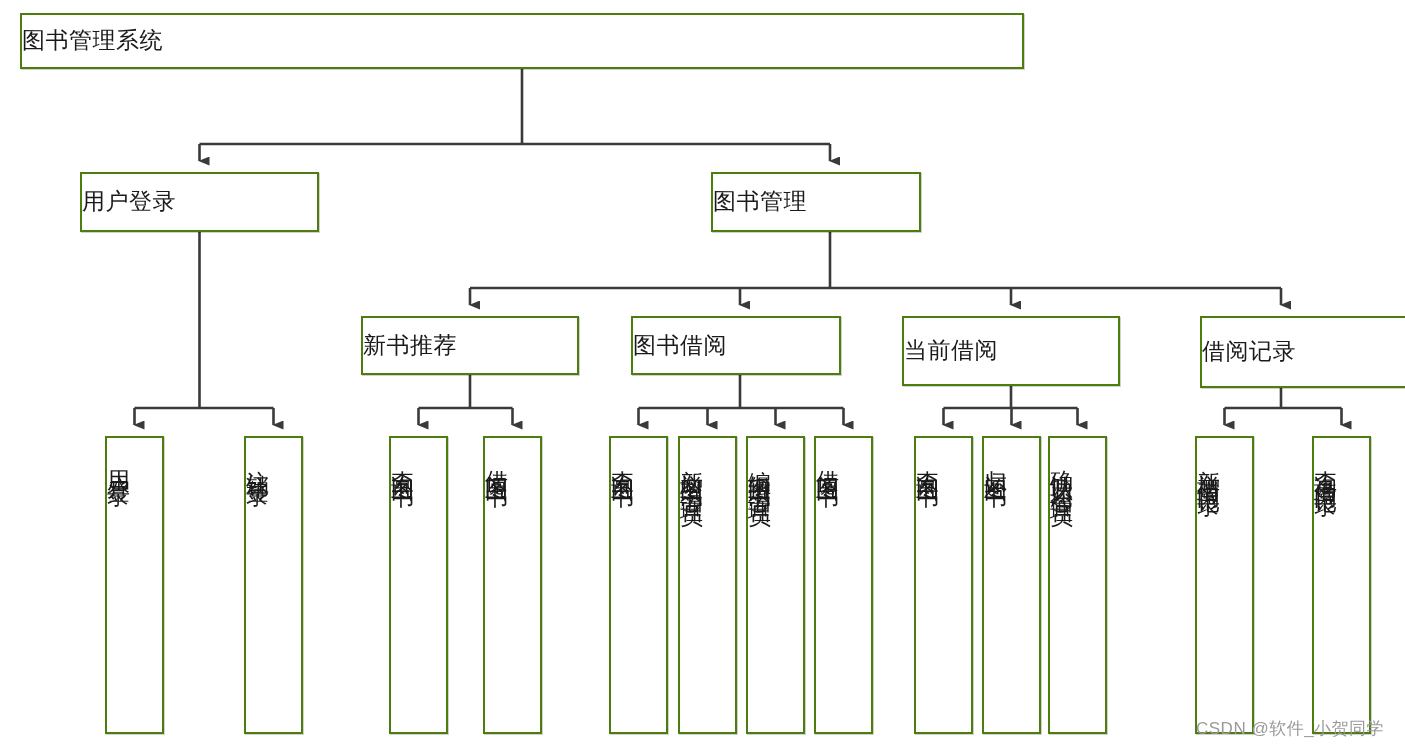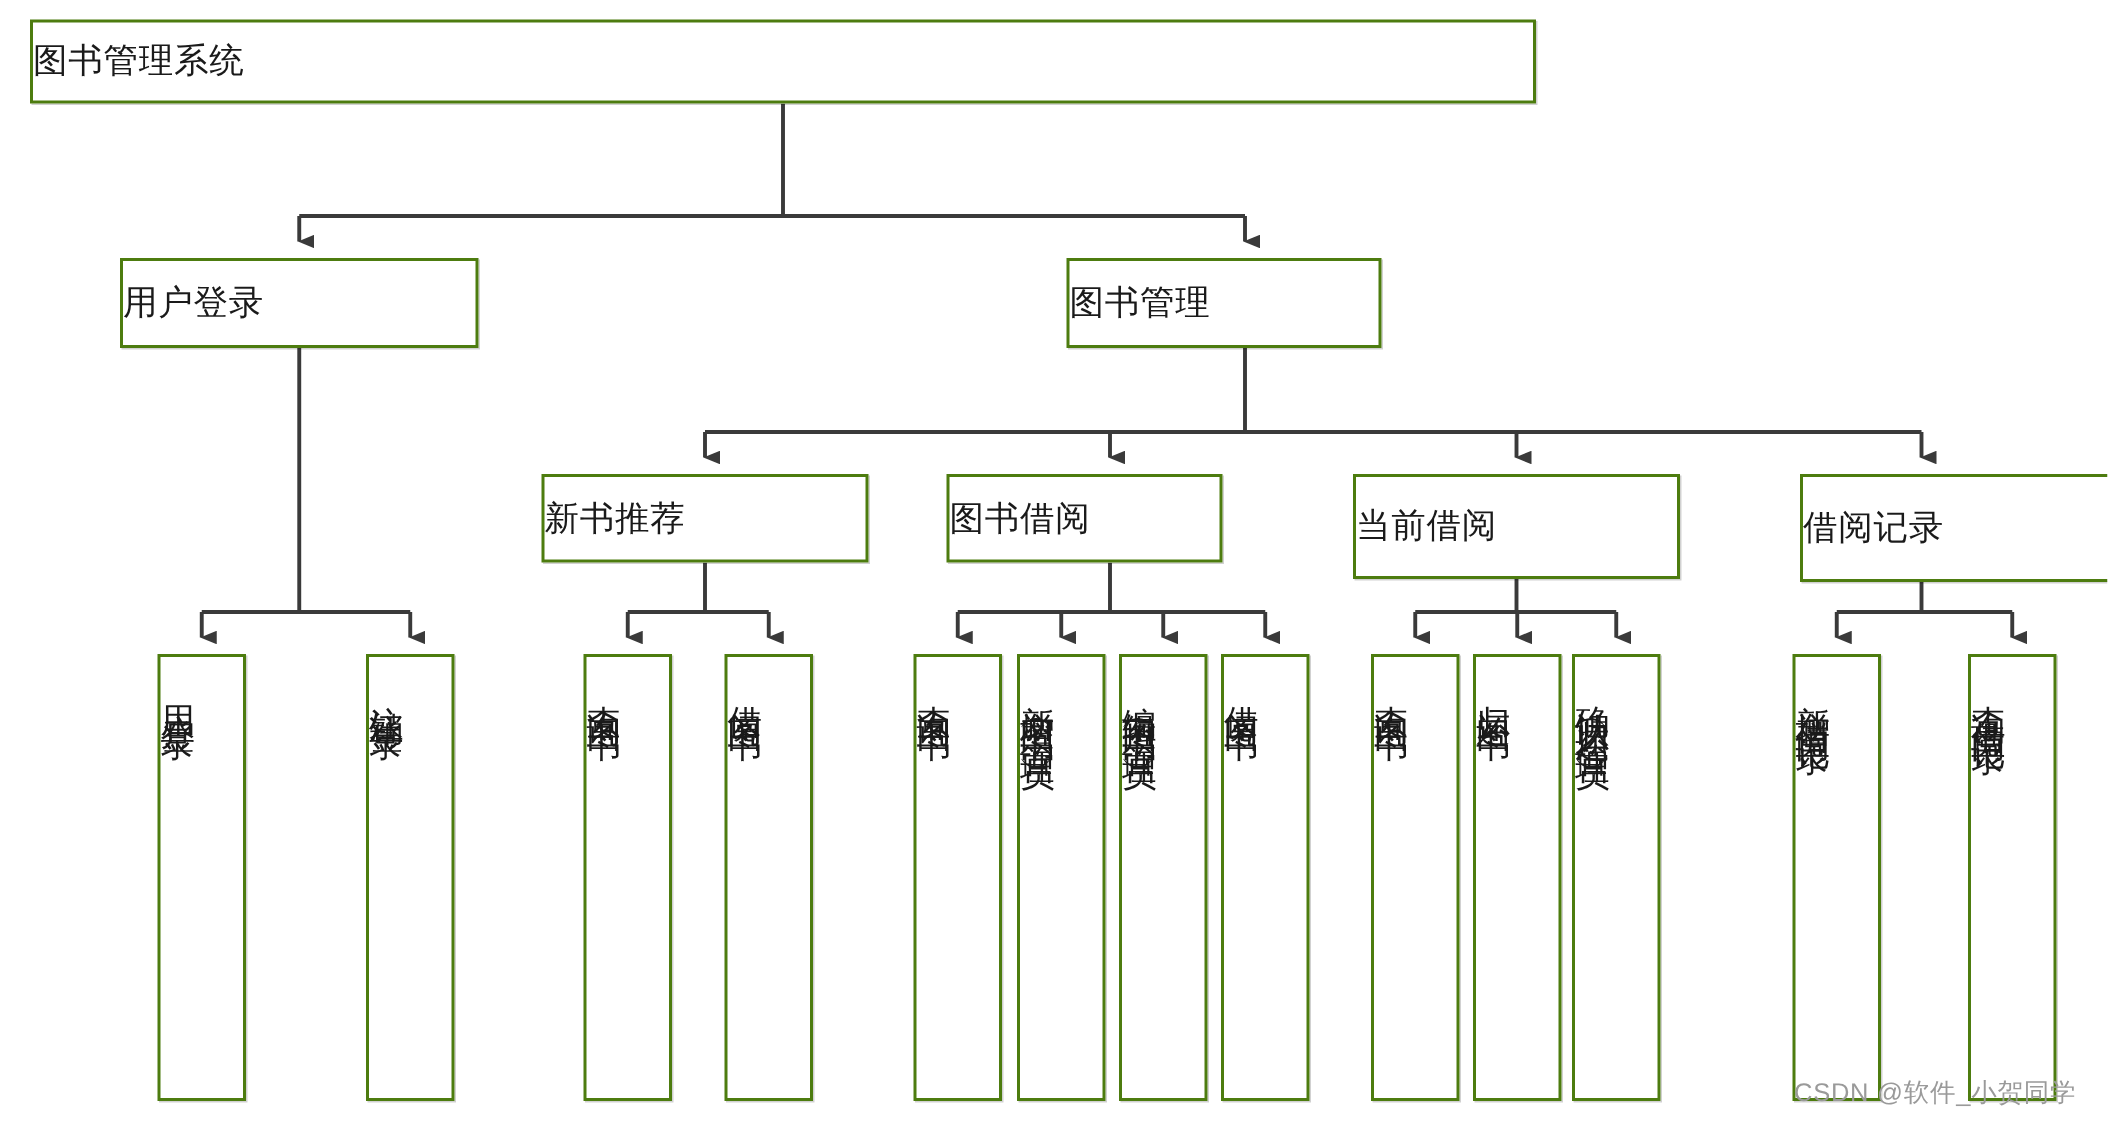--- a/index.html
+++ b/index.html
@@ -113,21 +113,21 @@
       </div>
       <div class="node horizontal" style="left: 80px; top: 172px; width: 239px; height: 60px;">
         <span class="node-label">用户登录</span>
       </div>
       <div class="node horizontal" style="left: 711px; top: 172px; width: 210px; height: 60px;">
         <span class="node-label">图书管理</span>
       </div>
       <div class="node horizontal" style="left: 361px; top: 316px; width: 218px; height: 59px;">
         <span class="node-label">新书推荐</span>
       </div>
-      <div class="node horizontal" style="left: 631px; top: 316px; width: 184px; height: 59px;">
+      <div class="node horizontal" style="left: 631px; top: 316px; width: 210px; height: 59px;">
         <span class="node-label">图书借阅</span>
       </div>
       <div class="node horizontal" style="left: 902px; top: 316px; width: 218px; height: 70px;">
         <span class="node-label">当前借阅</span>
       </div>
       <div class="node horizontal" style="left: 1200px; top: 316px; width: 218px; height: 72px;">
         <span class="node-label">借阅记录</span>
       </div>
       <div class="node vertical" style="left: 105px; top: 436px; width: 59px; height: 298px;">
         <span class="node-label">用户登录</span>

